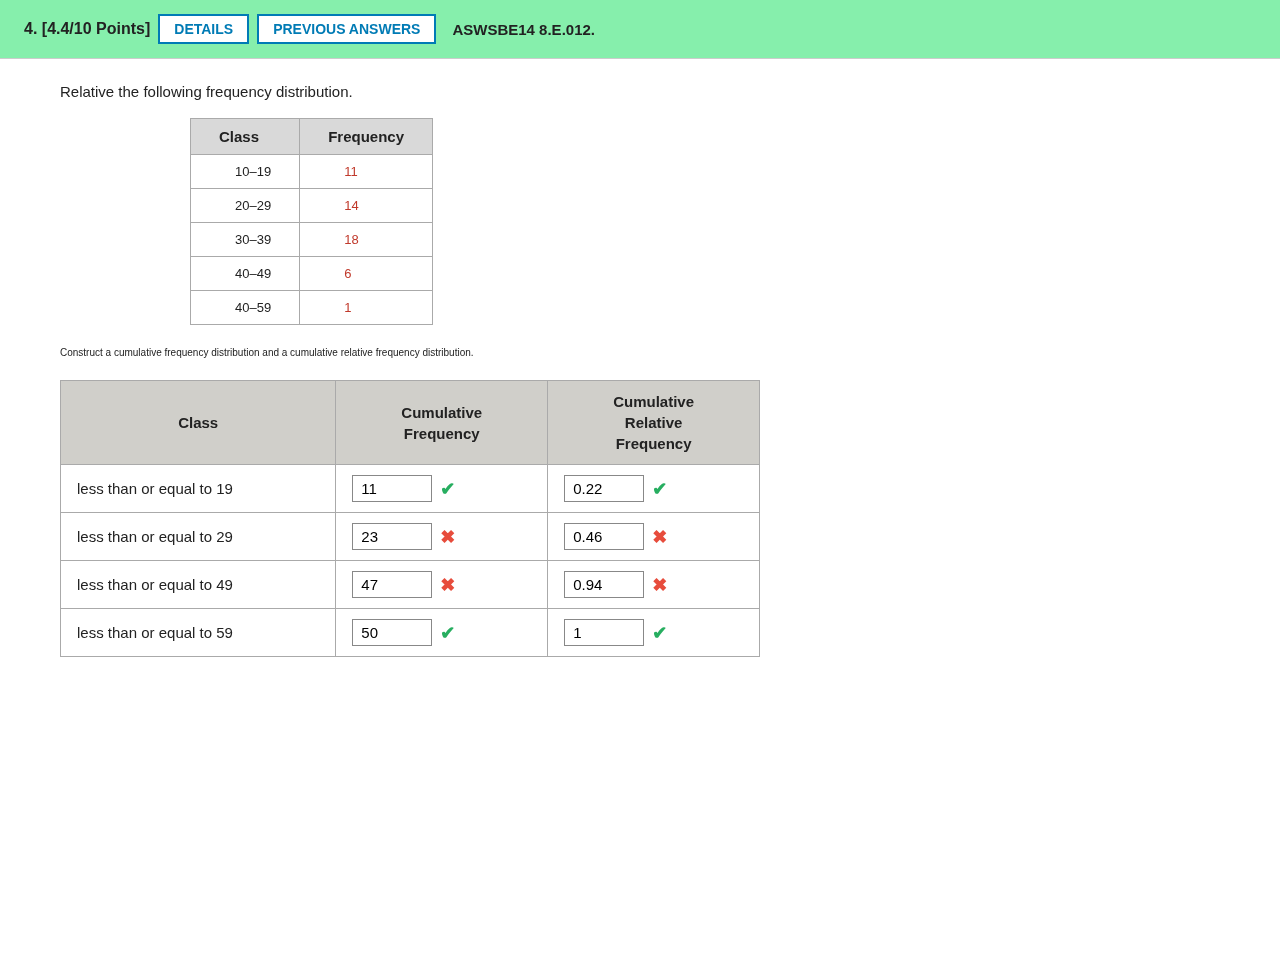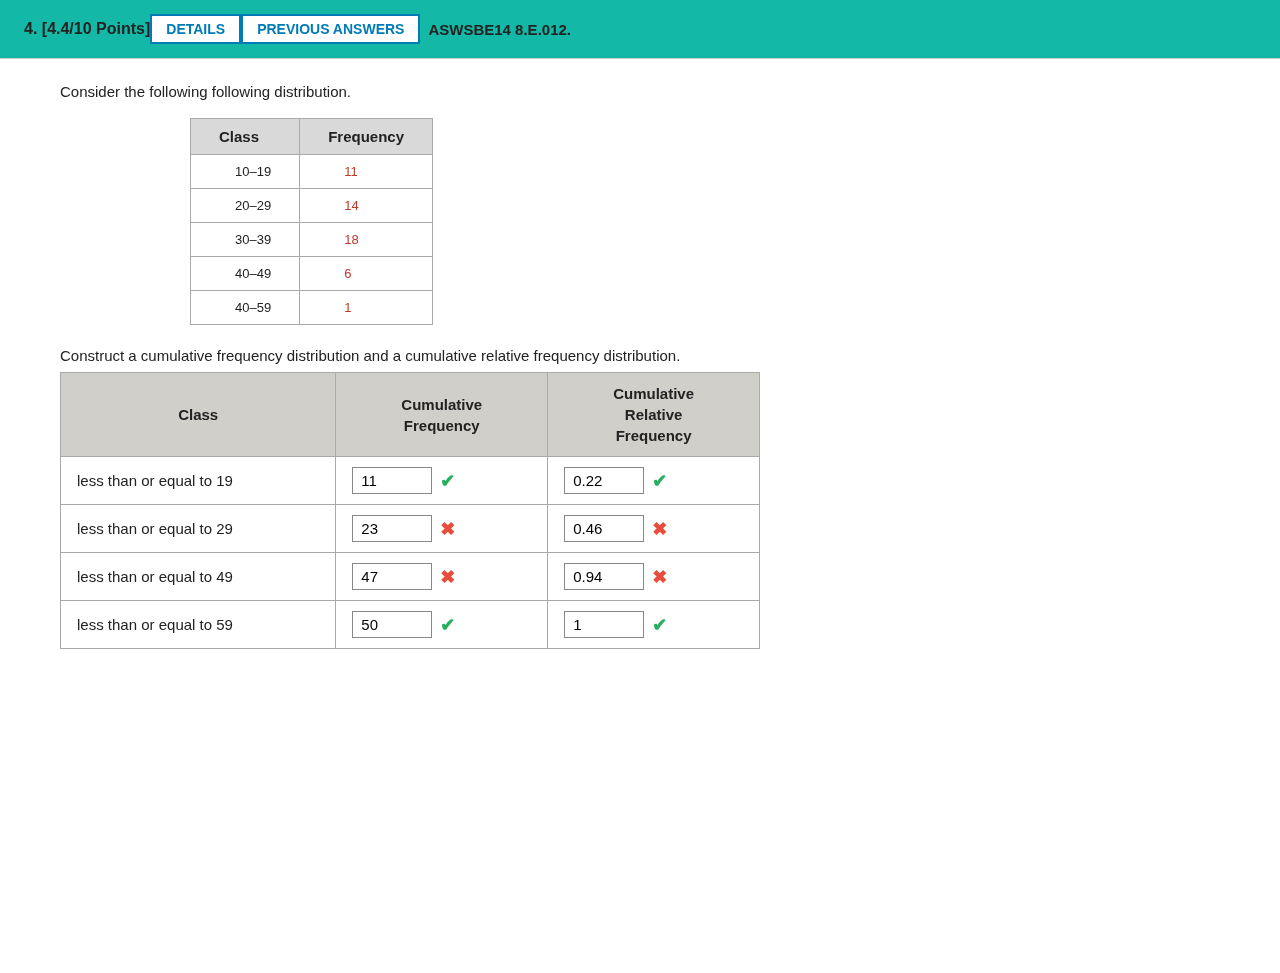--- a/index.html
+++ b/index.html
@@ -10,25 +10,25 @@
       color: #222;
     }
     .page-wrapper {
       background: #fff;
       max-width: 1280px;
       min-height: 973px;
       margin: 0 auto;
       padding: 0;
     }
     .question-header {
-      background: #14b8a6;
+      background: #86efac;
       padding: 14px 24px;
       display: flex;
       align-items: center;
-      gap: 0;
+      gap: 8px;
       border-bottom: 1px solid #ccc;
     }
     .question-number {
       font-weight: bold;
       font-size: 16px;
       white-space: nowrap;
     }
     .btn-details, .btn-prev-answers {
       border: 2px solid #007bb5;
       color: #007bb5;
@@ -69,22 +69,22 @@
     }
     .freq-table td {
       font-size: 13px;
       padding-left: 44px;
     }
     .freq-val {
       color: #c0392b;
       font-weight: normal;
     }
     .construct-text {
-      margin-bottom: 8px;
-      font-size: 15px;
+      margin-bottom: 22px;
+      font-size: 10px;
     }
     
     .cum-table {
       border-collapse: collapse;
       margin-left: 0;
       min-width: 700px;
     }
     .cum-table th, .cum-table td {
       border: 1px solid #aaa;
       padding: 10px 16px;
@@ -138,21 +138,21 @@
     <span class="question-number">
       <span>4.</span>
       <span>[4.4/10 Points]</span>
     </span>
     <button class="btn-details">DETAILS</button>
     <button class="btn-prev-answers">PREVIOUS ANSWERS</button>
     <span class="problem-code">ASWSBE14 8.E.012.</span>
   </div>
 
   <div class="question-body">
-    <p class="intro-text">Consider the following following distribution.</p>
+    <p class="intro-text">Relative the following frequency distribution.</p>
 
     <table class="freq-table">
       <thead>
         <tr>
           <th>Class</th>
           <th>Frequency</th>
         </tr>
       </thead>
       <tbody id="freq-tbody">
       <tr>

